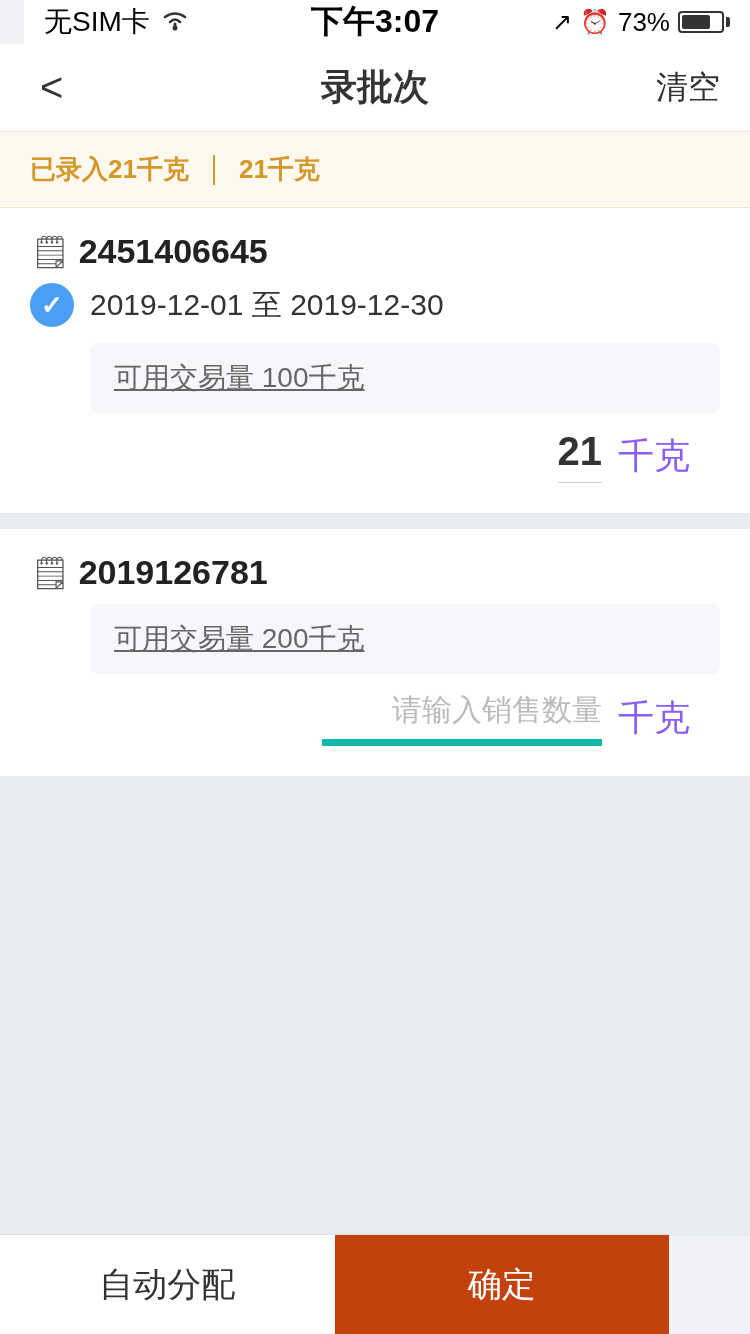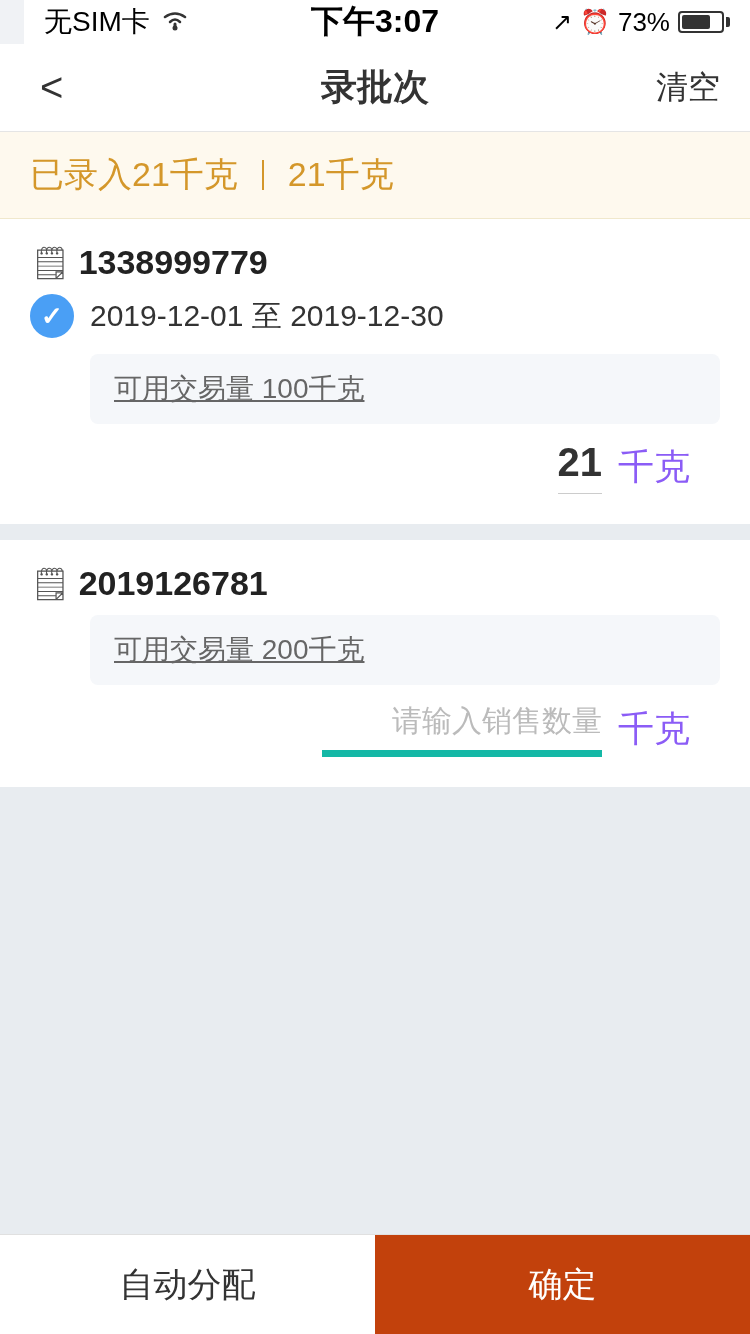--- a/index.html
+++ b/index.html
@@ -103,23 +103,23 @@
     
     .summary-banner {
       background: #fef9ee;
       padding: 20px 30px;
       display: flex;
       align-items: center;
       gap: 0;
       border-bottom: 1px solid #f0e8cc;
     }
     .summary-item {
-      font-size: 34px;
+      font-size: 26px;
       color: #d4972a;
-      font-weight: 400;
+      font-weight: 700;
     }
     .summary-divider {
       width: 2px;
       height: 30px;
       background: #d4972a;
       margin: 0 24px;
     }
     .batch-card {
       background: #fff;
       padding: 24px 30px 30px;
@@ -210,21 +210,21 @@
     .section-divider {
       height: 16px;
       background: #e8ecf0;
     }
 
     
     .bottom-buttons {
       position: fixed;
       bottom: 0;
       left: 0;
-      width: 750px;
+      width: 669px;
       height: 100px;
       display: flex;
       background: #fff;
       border-top: 1px solid #e0e0e0;
     }
     .btn-auto {
       flex: 1;
       display: flex;
       align-items: center;
       justify-content: center;
@@ -287,21 +287,21 @@
 
   <div class="summary-banner">
     <span class="summary-item">已录入21千克</span>
     <div class="summary-divider"></div>
     <span class="summary-item">21千克</span>
   </div>
 
   <div class="batch-card">
     <div class="batch-id-row">
       <span class="doc-icon">🗒</span>
-      <span class="batch-id">1338999779</span>
+      <span class="batch-id">2451406645</span>
     </div>
     <div class="date-row">
       <div class="radio-circle selected"></div>
       <span class="date-text">2019-12-01 至 2019-12-30</span>
     </div>
     <div class="availability-box">
       <span>可用交易量 100千克</span>
     </div>
 
     <div class="quantity-row">

